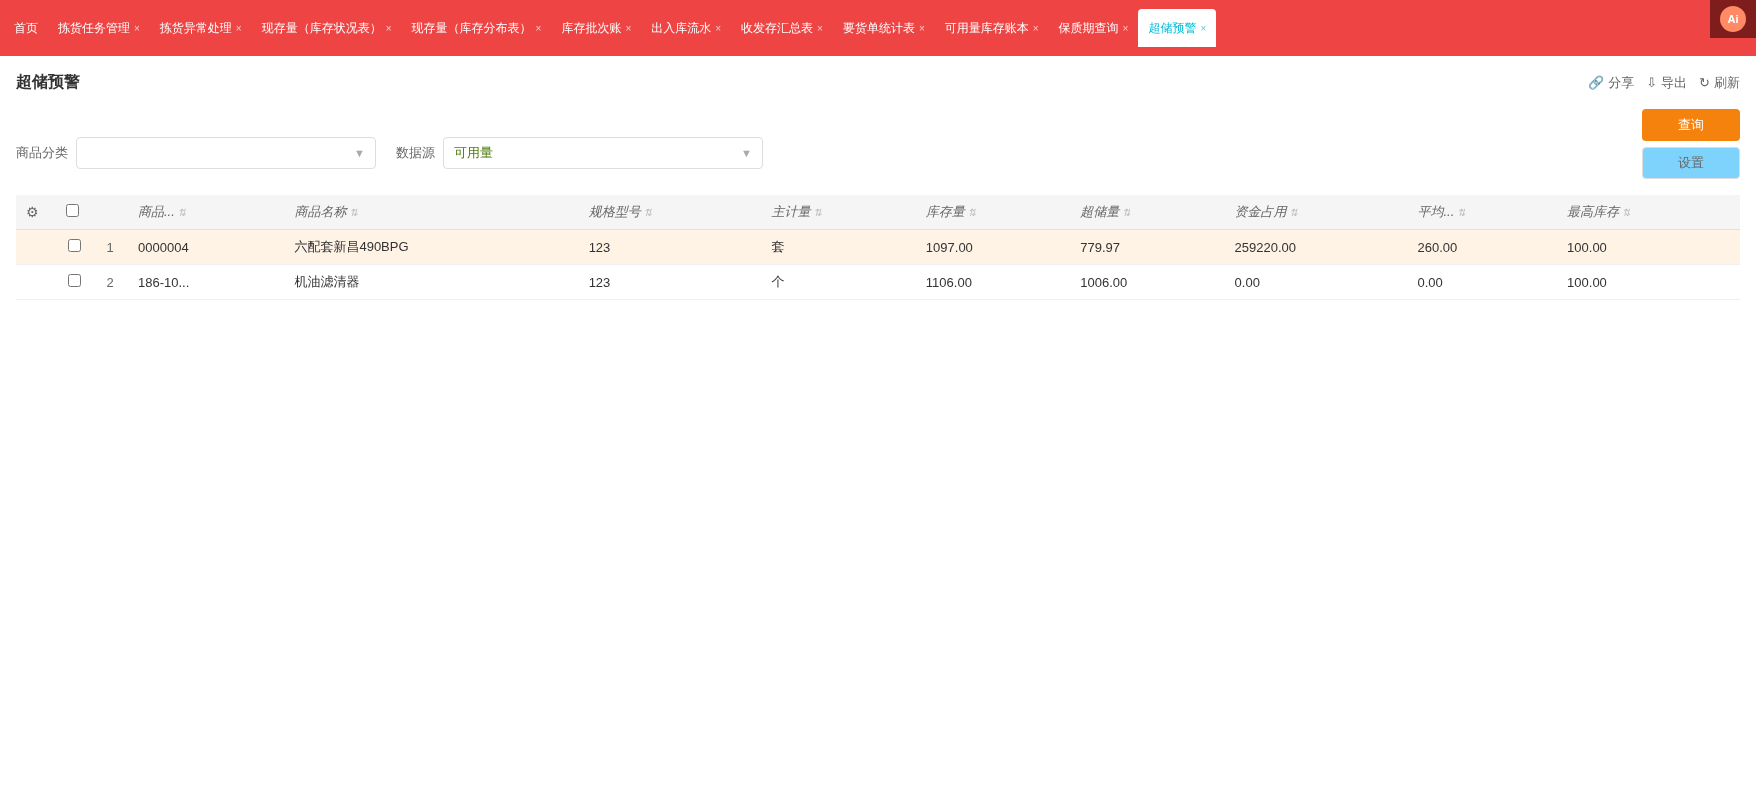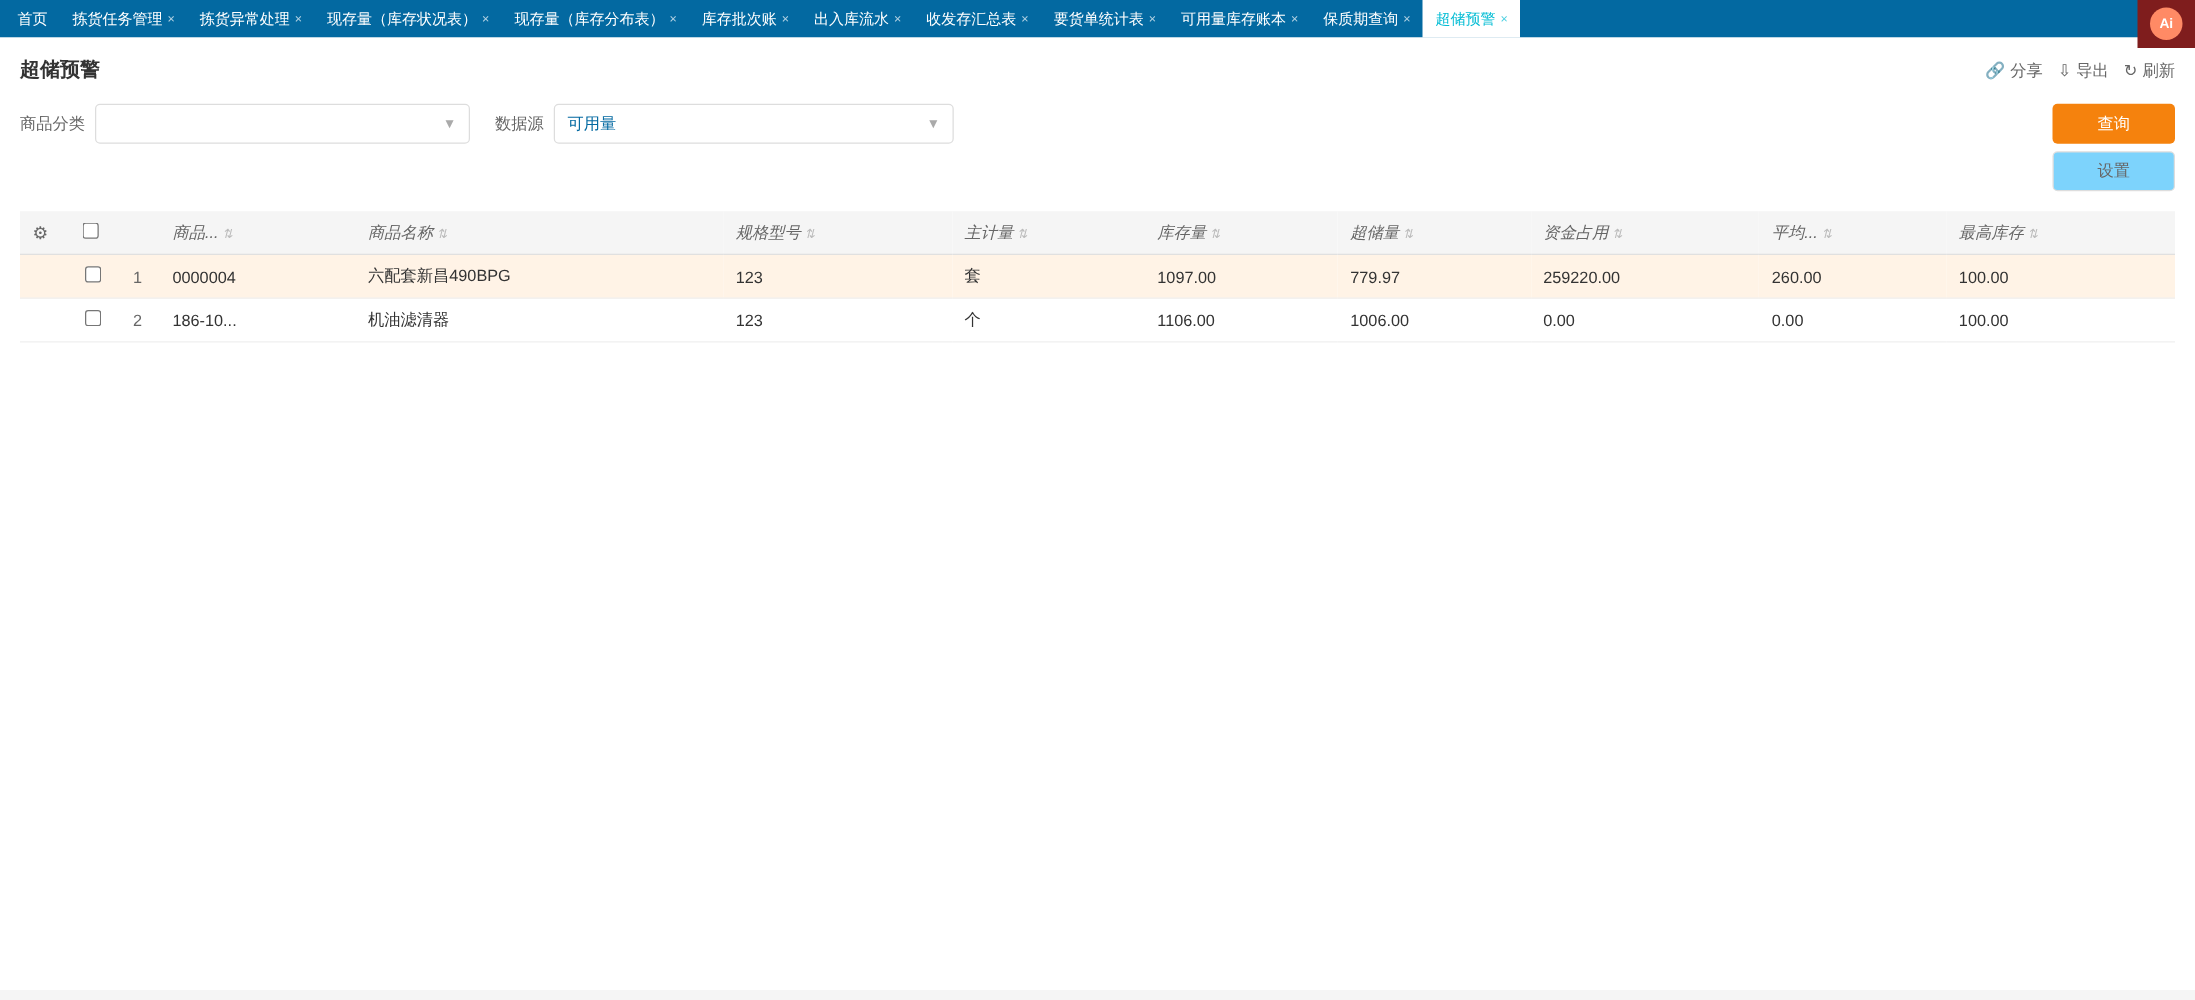--- a/index.html
+++ b/index.html
@@ -2,22 +2,22 @@
 <html><head>
   <meta charset="utf-8">
   <style>
     * { box-sizing: border-box; margin: 0; padding: 0; }
     body { font-family: 'Microsoft YaHei', Arial, sans-serif; font-size: 13px; background: #f5f5f5; color: #333; }
 
     
     .top-nav {
       display: flex;
       align-items: center;
-      background: #0369a1;
-      height: 30px;
+      background: #ef4444;
+      height: 56px;
       padding: 0 4px;
       overflow: hidden;
       white-space: nowrap;
     }
     .nav-tab {
       display: inline-flex;
       align-items: center;
       padding: 0 10px;
       height: 38px;
       color: #fff;
@@ -76,20 +76,21 @@
       cursor: pointer;
       font-size: 13px;
     }
 
     
     .filter-area {
       display: flex;
       align-items: center;
       gap: 20px;
       margin-bottom: 16px;
+      margin-top: 28px;
     }
     .filter-item {
       display: flex;
       align-items: center;
       gap: 8px;
     }
     .filter-label {
       color: #666;
       font-size: 13px;
       white-space: nowrap;
@@ -104,21 +105,21 @@
       background: #fff;
       cursor: pointer;
       min-width: 300px;
       height: 32px;
     }
     .filter-select-text { color: #999; font-size: 13px; }
     .filter-select-arrow { color: #aaa; font-size: 11px; }
     .filter-select-datasource {
       min-width: 320px;
     }
-    .filter-select-datasource .filter-select-text { color: #0369a1; text-align: center; }
+    .filter-select-datasource .filter-select-text { color: #4d7c0f; text-align: center; }
 
     .btn-query {
       background: #f5820d;
       color: #fff;
       border: none;
       border-radius: 4px;
       padding: 6px 36px;
       cursor: pointer;
       font-size: 13px;
       height: 32px;

